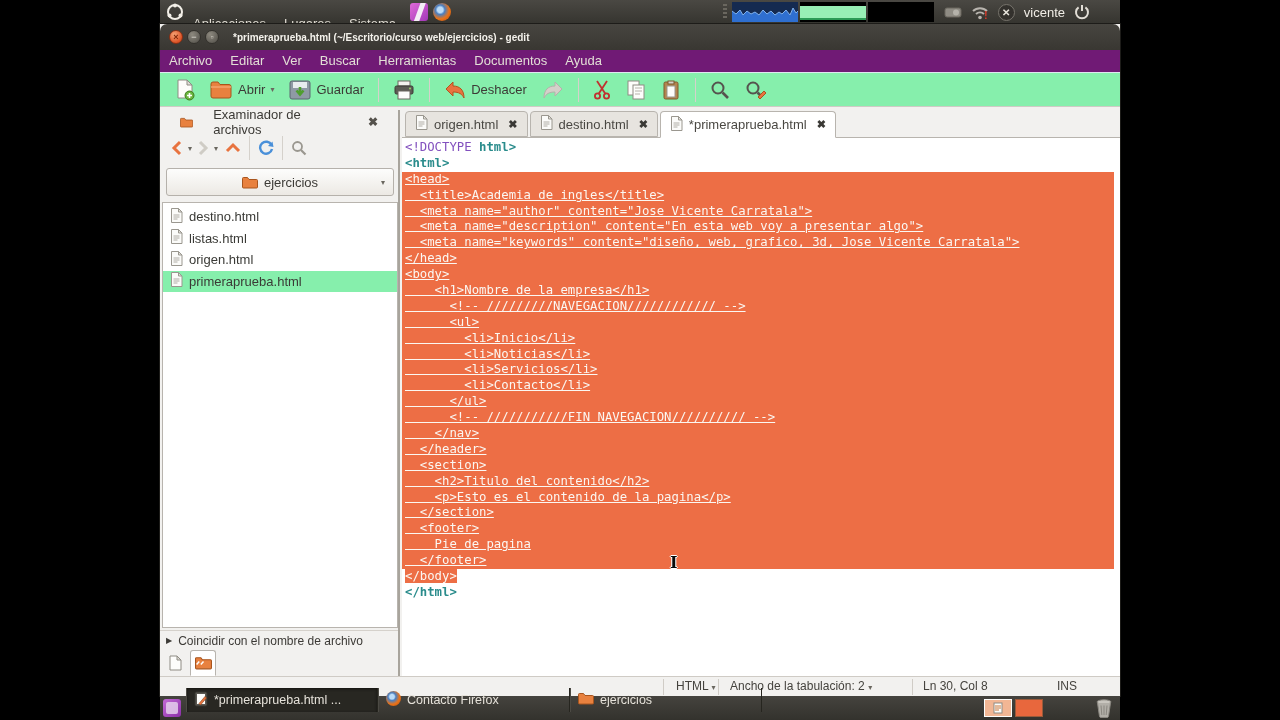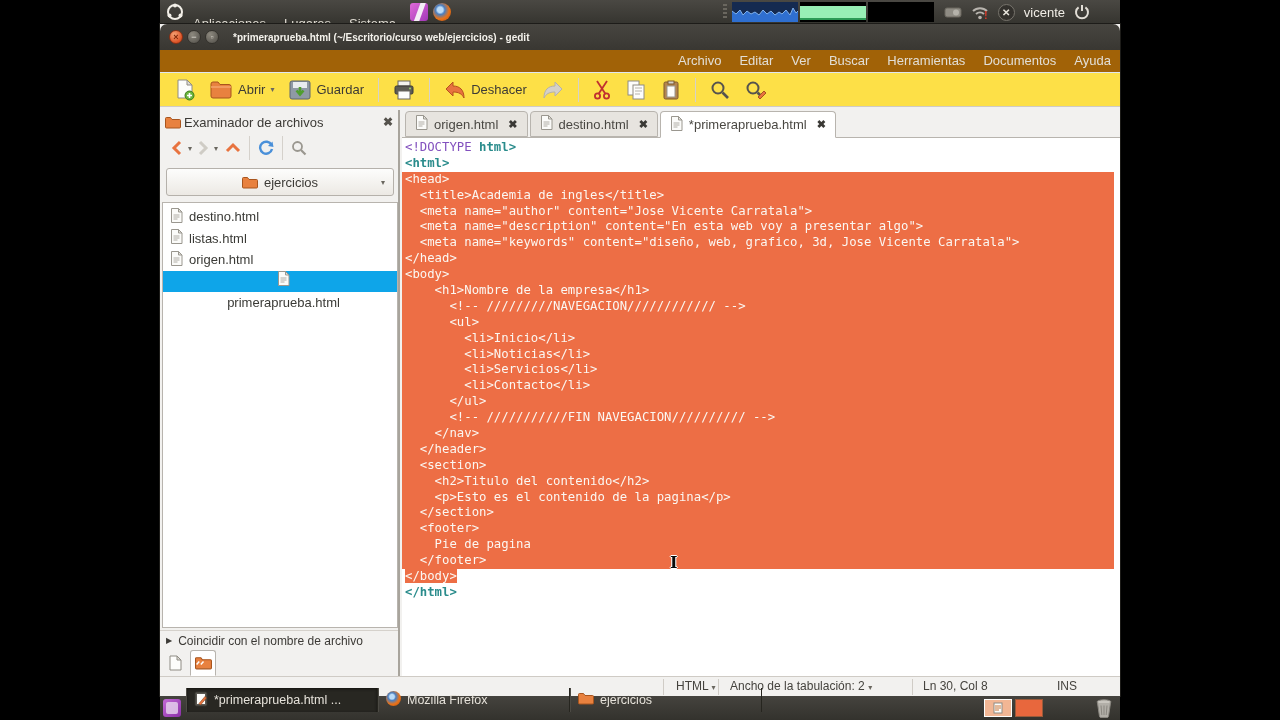--- a/index.html
+++ b/index.html
@@ -33,49 +33,49 @@
     box-shadow:0 0 0 1px #1d1c19; }
   #titlebar { position:absolute; left:0; top:0; width:100%; height:26px;
     background:linear-gradient(#474540,#393732); border-radius:7px 7px 0 0;
     display:flex; align-items:center; }
   .wbtns { display:flex; gap:4px; margin-left:9px; }
   .wbtn { width:14px; height:14px; border-radius:50%; font-size:9px; font-weight:bold;
     text-align:center; line-height:13px; }
   .wbtn.close { background:radial-gradient(circle at 35% 30%, #f5a274, #dd5427 70%); border:1px solid #8a3014; color:#7e2608; }
   .wbtn.minmax { background:radial-gradient(circle at 35% 30%, #8d897f, #5f5c55 75%); border:1px solid #33312c; color:#c9c5bc; }
   #window-title { margin-left:14px; color:#f4f2ec; font-weight:bold; font-size:10px; }
-  #menubar { position:absolute; left:0; top:26px; width:100%; height:22px; background:#a16207;
-    display:flex; align-items:center; color:#e2ded6; font-size:13px;justify-content:flex-end; }
+  #menubar { position:absolute; left:0; top:26px; width:100%; height:22px; background:#701a75;
+    display:flex; align-items:center; color:#e2ded6; font-size:13px; }
   .menu-item { padding:0 9px; height:22px; line-height:22px; }
-  #toolbar { position:absolute; left:0; top:48px; width:100%; height:35px; background:#fde047;
+  #toolbar { position:absolute; left:0; top:48px; width:100%; height:35px; background:#86efac;
     border-top:1px solid #dfe7f0; border-bottom:1px solid #cfcbc5;
     display:flex; align-items:center; padding-left:10px; gap:5px; font-size:13px; color:#3c3a36; }
   .tool-btn { display:flex; align-items:center; gap:5px; padding:3px 5px; border-radius:3px; }
   .tool-sep { width:1px; height:24px; background:#d5d1cb; margin:0 4px; }
   .drop-arrow { font-size:8px; color:#6a675f; }
 
   
   #main { position:absolute; left:0; top:86px; width:100%; height:566px; }
   #sidebar { position:absolute; left:0; top:0; width:240px; height:100%; background:#F2F1EF;
     border-right:2px solid #a8a49c; }
   #sb-header { position:absolute; left:0; top:0; width:100%; height:24px; display:flex;
-    align-items:center; gap:3px; padding:0 5px; font-size:13px; color:#3c3a36; }
+    align-items:center; gap:20px; padding:0 20px; font-size:13px; color:#3c3a36; }
   #sb-header .spacer { flex:1; }
   .x-glyph { color:#55524c; font-size:12px; font-weight:bold; }
   #sb-nav { position:absolute; left:0; top:24px; width:100%; height:28px; display:flex;
     align-items:center; gap:4px; padding-left:10px; }
   #sb-combo { position:absolute; left:6px; top:58px; width:228px; height:28px;
     background:linear-gradient(#fdfdfc,#ece9e4); border:1px solid #b5b1ab; border-radius:3px;
     display:flex; align-items:center; justify-content:center; gap:6px; font-size:13px; color:#3c3a36; }
   #sb-combo .drop-arrow { position:absolute; right:8px; }
   #file-list { position:absolute; left:2px; top:92px; width:236px; height:426px; background:#fff;
     border:1px solid #b8b4ae; padding-top:3px; }
   .file-row { height:21.5px; display:flex; align-items:center; gap:6px; padding-left:7px;
     font-size:13px; color:#3a3a36; }
-  .file-row.selected { background:#0ea5e9;flex-direction:column; }
+  .file-row.selected { background:#86efac; }
   #sb-expander { position:absolute; left:0; top:520px; width:100%; height:20px; display:flex;
     align-items:center; gap:6px; padding-left:6px; font-size:12px; color:#3c3a36;
     border-top:1px solid #d5d1cb; }
   .expander-glyph { font-size:8px; }
   #sb-minitabs { position:absolute; left:2px; top:540px; height:26px; display:flex; gap:2px; }
   .minitab { width:26px; height:26px; display:flex; align-items:center; justify-content:center;
     border:1px solid transparent; }
   .minitab.active { background:#fff; border:1px solid #b8b4ae; border-bottom-color:#fff; border-radius:3px 3px 0 0; }
 
   #editor { position:absolute; left:242px; top:0; right:0; height:100%; }
@@ -83,21 +83,21 @@
     border-bottom:1px solid #b8b4ae; display:flex; align-items:flex-end; padding-left:3px; }
   .tab { height:26px; display:flex; align-items:center; gap:6px; padding:0 9px;
     border:1px solid #b8b4ae; border-radius:4px 4px 0 0; background:#e7e4df;
     font-size:13px; color:#4a4843; margin-right:2px; }
   .tab.active { background:#fff; border-bottom-color:#fff; margin-bottom:-1px; height:27px; }
   .tab-close { font-size:11px; font-weight:bold; color:#3a3935; margin-left:4px; }
 
   #code-area { position:absolute; left:0; top:28px; right:0; bottom:0; background:#fff;
     font-family:"DejaVu Sans Mono", monospace; font-size:12.3px; padding-top:2px; overflow:hidden; }
   .code-line { height:15.9px; line-height:15.9px; white-space:pre; padding-left:3px; width:712px; }
-  .code-line.sel { background:#ED6E45; color:#FBF7F2; }
+  .code-line.sel { background:#ED6E45; color:#FBF7F2;text-decoration:underline; }
   .sel-inline { background:#ED6E45; color:#FBF7F2; }
   .tok-tag { color:#2a8c8c;font-weight:bold; }
   .tok-doctype { color:#8250be; }
 
   #statusbar { position:absolute; left:0; bottom:0; width:100%; height:20px; background:#F2F1EF;
     border-top:1px solid #cfcbc5; font-size:12px; color:#45433e; }
   .sb-item { position:absolute; top:0; height:20px; line-height:19px; }
   .sb-sep { position:absolute; top:2px; width:1px; height:16px; background:#d0ccc6; }
 
   
@@ -470,21 +470,21 @@
         <div class="task-btn active">
           <span><svg width="14" height="16" viewBox="0 0 14 16">
               <rect x="1" y="1" width="12" height="14" rx="1.5" fill="#5a5852" stroke="#35342f"></rect>
               <rect x="3" y="3" width="8" height="10" fill="#fdfdfb"></rect>
               <path d="M5 12.5 L11 5.5 L12.5 7 L6.5 14 Z" fill="#E8733F" stroke="#8a4518" stroke-width=".6"></path>
             </svg></span>
           <span>*primeraprueba.html ...</span>
         </div>
         <div class="task-btn">
           <span><span class="ff-ball" style="width:15px;height:15px;display:inline-block"></span></span>
-          <span>Mozilla Firefox</span>
+          <span>Contacto Firefox</span>
         </div>
         <div class="task-btn">
           <span><svg width="16" height="13" viewBox="0 0 16 13">
               <path d="M.5 2.5a1 1 0 011-1h4l1.5 2h7.5a1 1 0 011 1v6.5a1 1 0 01-1 1h-13a1 1 0 01-1-1z" fill="#E8813F" stroke="#a8551e"></path>
             </svg></span>
           <span>ejercicios</span>
         </div>
       </div>
     <div id="workspaces">
       <div class="ws current">

